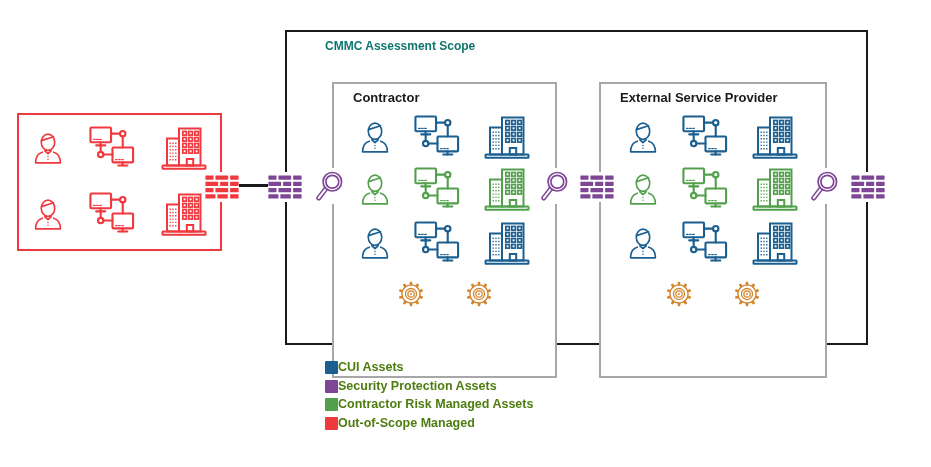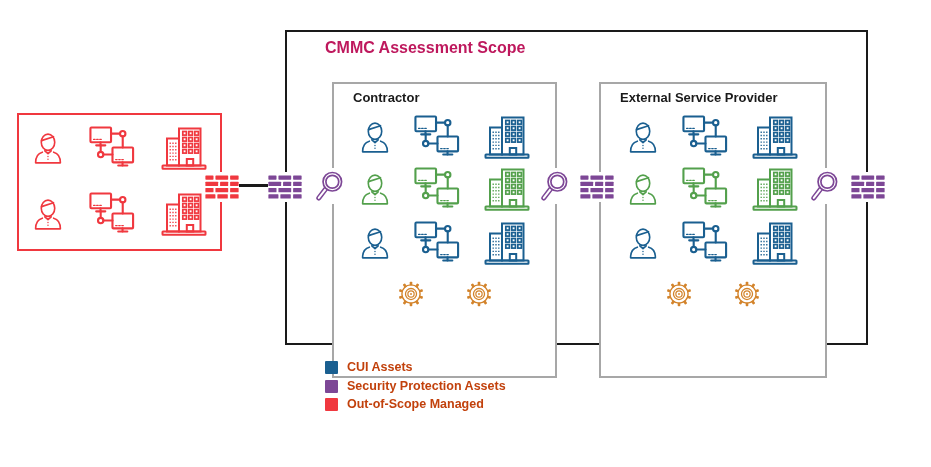--- a/index.html
+++ b/index.html
@@ -11,21 +11,21 @@
   .oos-box{
     position:absolute;left:17px;top:113px;width:205px;height:138px;
     border:2px solid currentColor;box-sizing:border-box;
     display:flex;flex-direction:column;justify-content:space-evenly;
   }
   .scope-box{
     position:absolute;left:285px;top:30px;width:583px;height:315px;
     border:2.5px solid currentColor;box-sizing:border-box;
   }
   .scope-title{
-    position:absolute;left:38px;top:7px;font-size:16px;font-weight:700;color:#be185d;
+    position:absolute;left:38px;top:7px;font-size:12px;font-weight:700;color:#0f766e;
   }
   .inner-box{
     position:absolute;top:50px;width:225px;height:296px;
     border:2px solid currentColor;box-sizing:border-box;background:#fff;
   }
   .inner-box.contractor{left:45px;}
   .inner-box.esp{left:312px;width:228px;text-align:right;}
   .inner-title{
     position:absolute;left:19px;top:6px;font-size:13px;font-weight:700;color:#1a1a1a;white-space:nowrap;
   }
@@ -54,21 +54,21 @@
   .edge-icon.firewall{width:34px;height:26px;padding:2px 0;}
   .edge-icon.magnifier{width:34px;height:36px;}
   .connector{
     position:absolute;left:230px;top:184px;width:52px;height:2.6px;
     background:currentColor;z-index:1;
   }
   
   .legend{position:absolute;left:325px;top:361px;}
   .legend-item{display:flex;align-items:center;height:13px;margin-bottom:5.6px;}
   .swatch{width:13px;height:13px;background:currentColor;border-radius:1px;flex:none;}
-  .legend-label{margin-left:9px;font-size:12.5px;font-weight:700;color:#c2410c;white-space:nowrap;line-height:13px;}
+  .legend-label{font-size:12.5px;font-weight:700;color:#4d7c0f;white-space:nowrap;line-height:13px;}
   .symdefs{position:absolute;width:0;height:0;overflow:hidden;}
 </style>
 </head>
 <body>
 
 <svg class="symdefs" aria-hidden="true">
   <defs>
     <symbol id="sym-person" viewBox="0 0 48 48">
       <g fill="none" stroke="currentColor" stroke-width="2.3" stroke-linecap="round" stroke-linejoin="round">
         <ellipse cx="24" cy="14.5" rx="9.5" ry="11.5"></ellipse>
@@ -326,18 +326,22 @@
   <div class="legend">
     <div class="legend-item">
       <span class="swatch" style="color: rgb(26, 95, 144);"></span>
       <span class="legend-label">CUI Assets</span>
     </div>
     <div class="legend-item">
       <span class="swatch" style="color: rgb(125, 71, 150);"></span>
       <span class="legend-label">Security Protection Assets</span>
     </div>
     <div class="legend-item">
+      <span class="swatch" style="color: rgb(83, 160, 76);"></span>
+      <span class="legend-label">Contractor Risk Managed Assets</span>
+    </div>
+    <div class="legend-item">
       <span class="swatch" style="color: rgb(240, 56, 63);"></span>
       <span class="legend-label">Out-of-Scope Managed</span>
     </div>
   </div>
 
 </div>
 
 </body></html>

